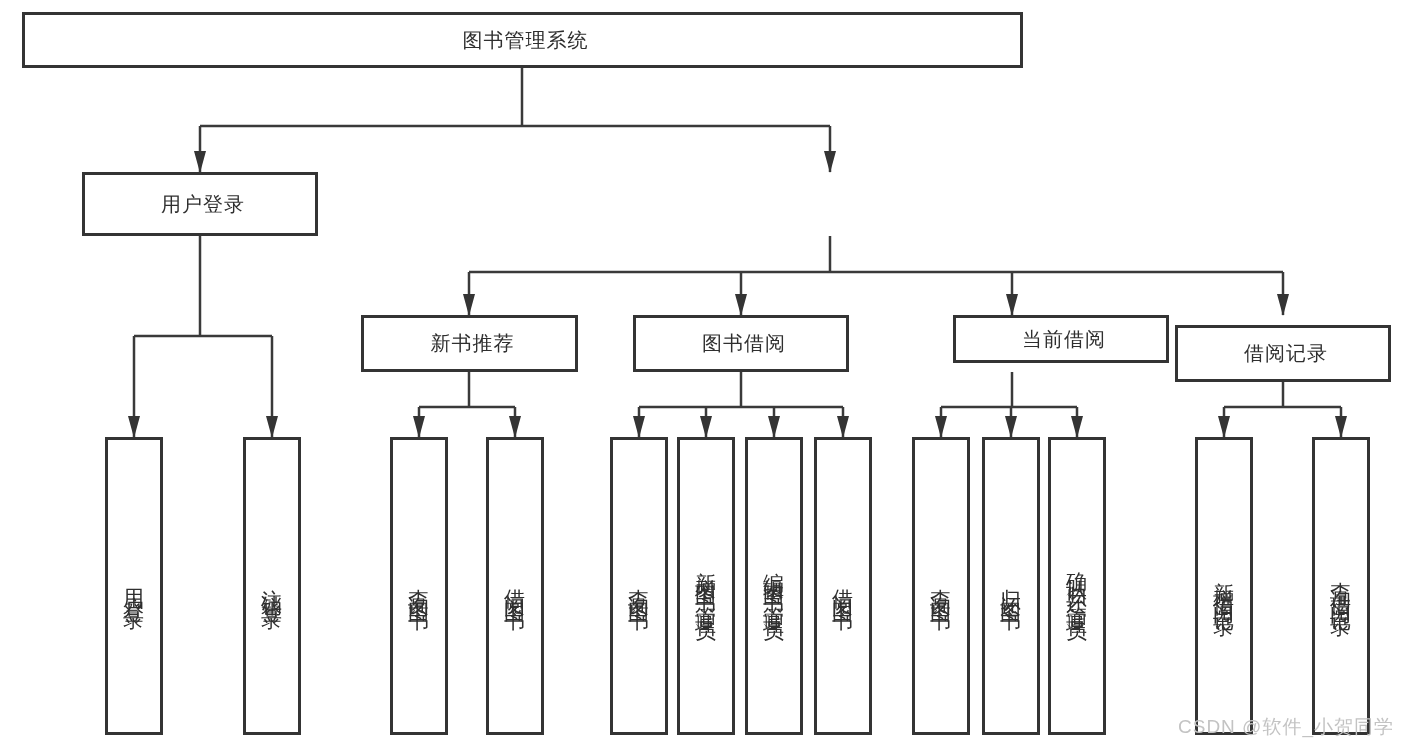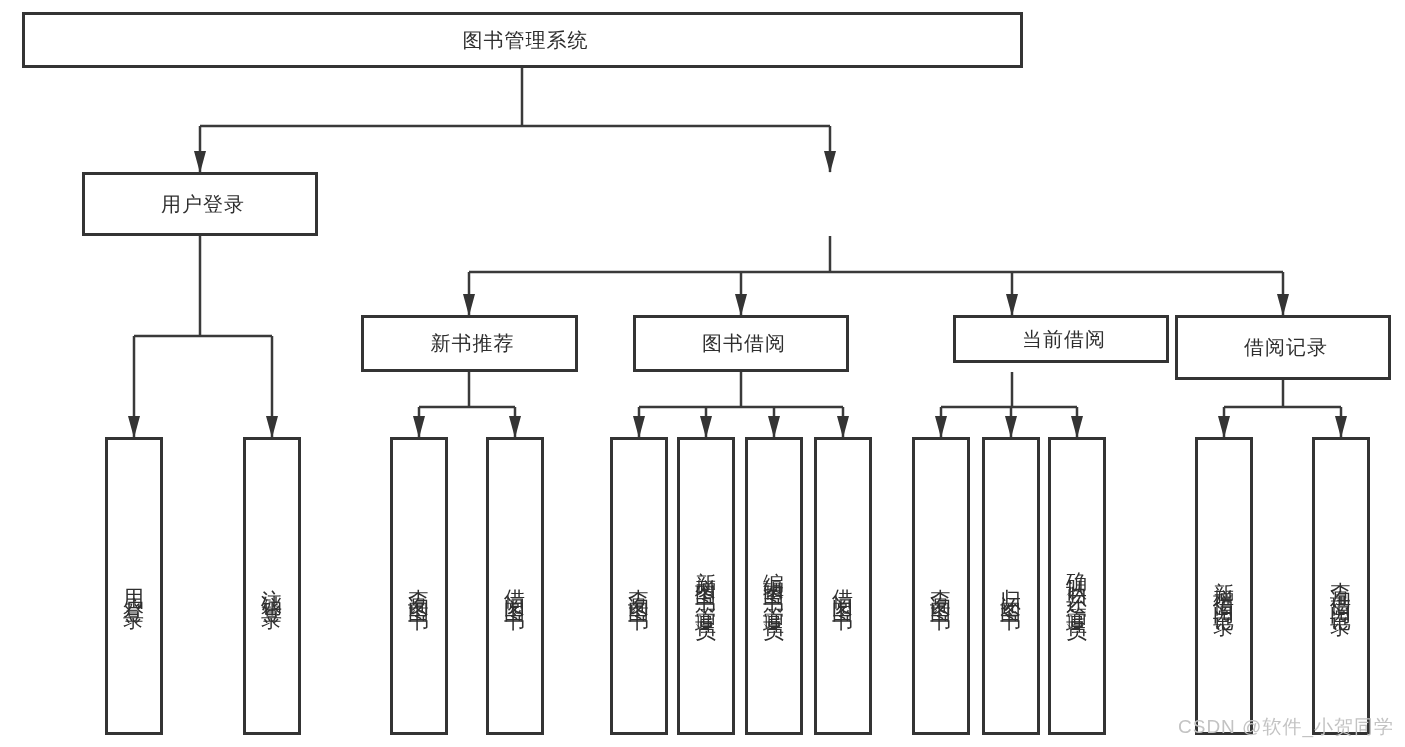--- a/index.html
+++ b/index.html
@@ -111,21 +111,21 @@
     </g>
   </svg>
 
   <div class="node" style="left:22px; top:12px; width:1001px; height:56px;">图书管理系统</div>
 
   <div class="node" style="left:82px; top:172px; width:236px; height:64px;">用户登录</div>
 
   <div class="node" style="left:361px; top:315px; width:217px; height:57px;">新书推荐</div>
   <div class="node" style="left:633px; top:315px; width:216px; height:57px;">图书借阅</div>
   <div class="node" style="left:953px; top:315px; width:216px; height:48px;">当前借阅</div>
-  <div class="node" style="left:1175px; top:315px; width:216px; height:65px;font-family:Liberation Serif, serif;">借阅记录</div>
+  <div class="node" style="left:1175px; top:325px; width:216px; height:57px;font-family:Liberation Serif, serif;">借阅记录</div>
 
   <div class="vnode" style="left:105px; top:437px; width:58px; height:298px;">
     <span class="vtext">用户登录</span>
   </div>
   <div class="vnode" style="left:243px; top:437px; width:58px; height:298px;">
     <span class="vtext">注销登录</span>
   </div>
 
   <div class="vnode" style="left:390px; top:437px; width:58px; height:298px;">
     <span class="vtext">查询图书</span>

